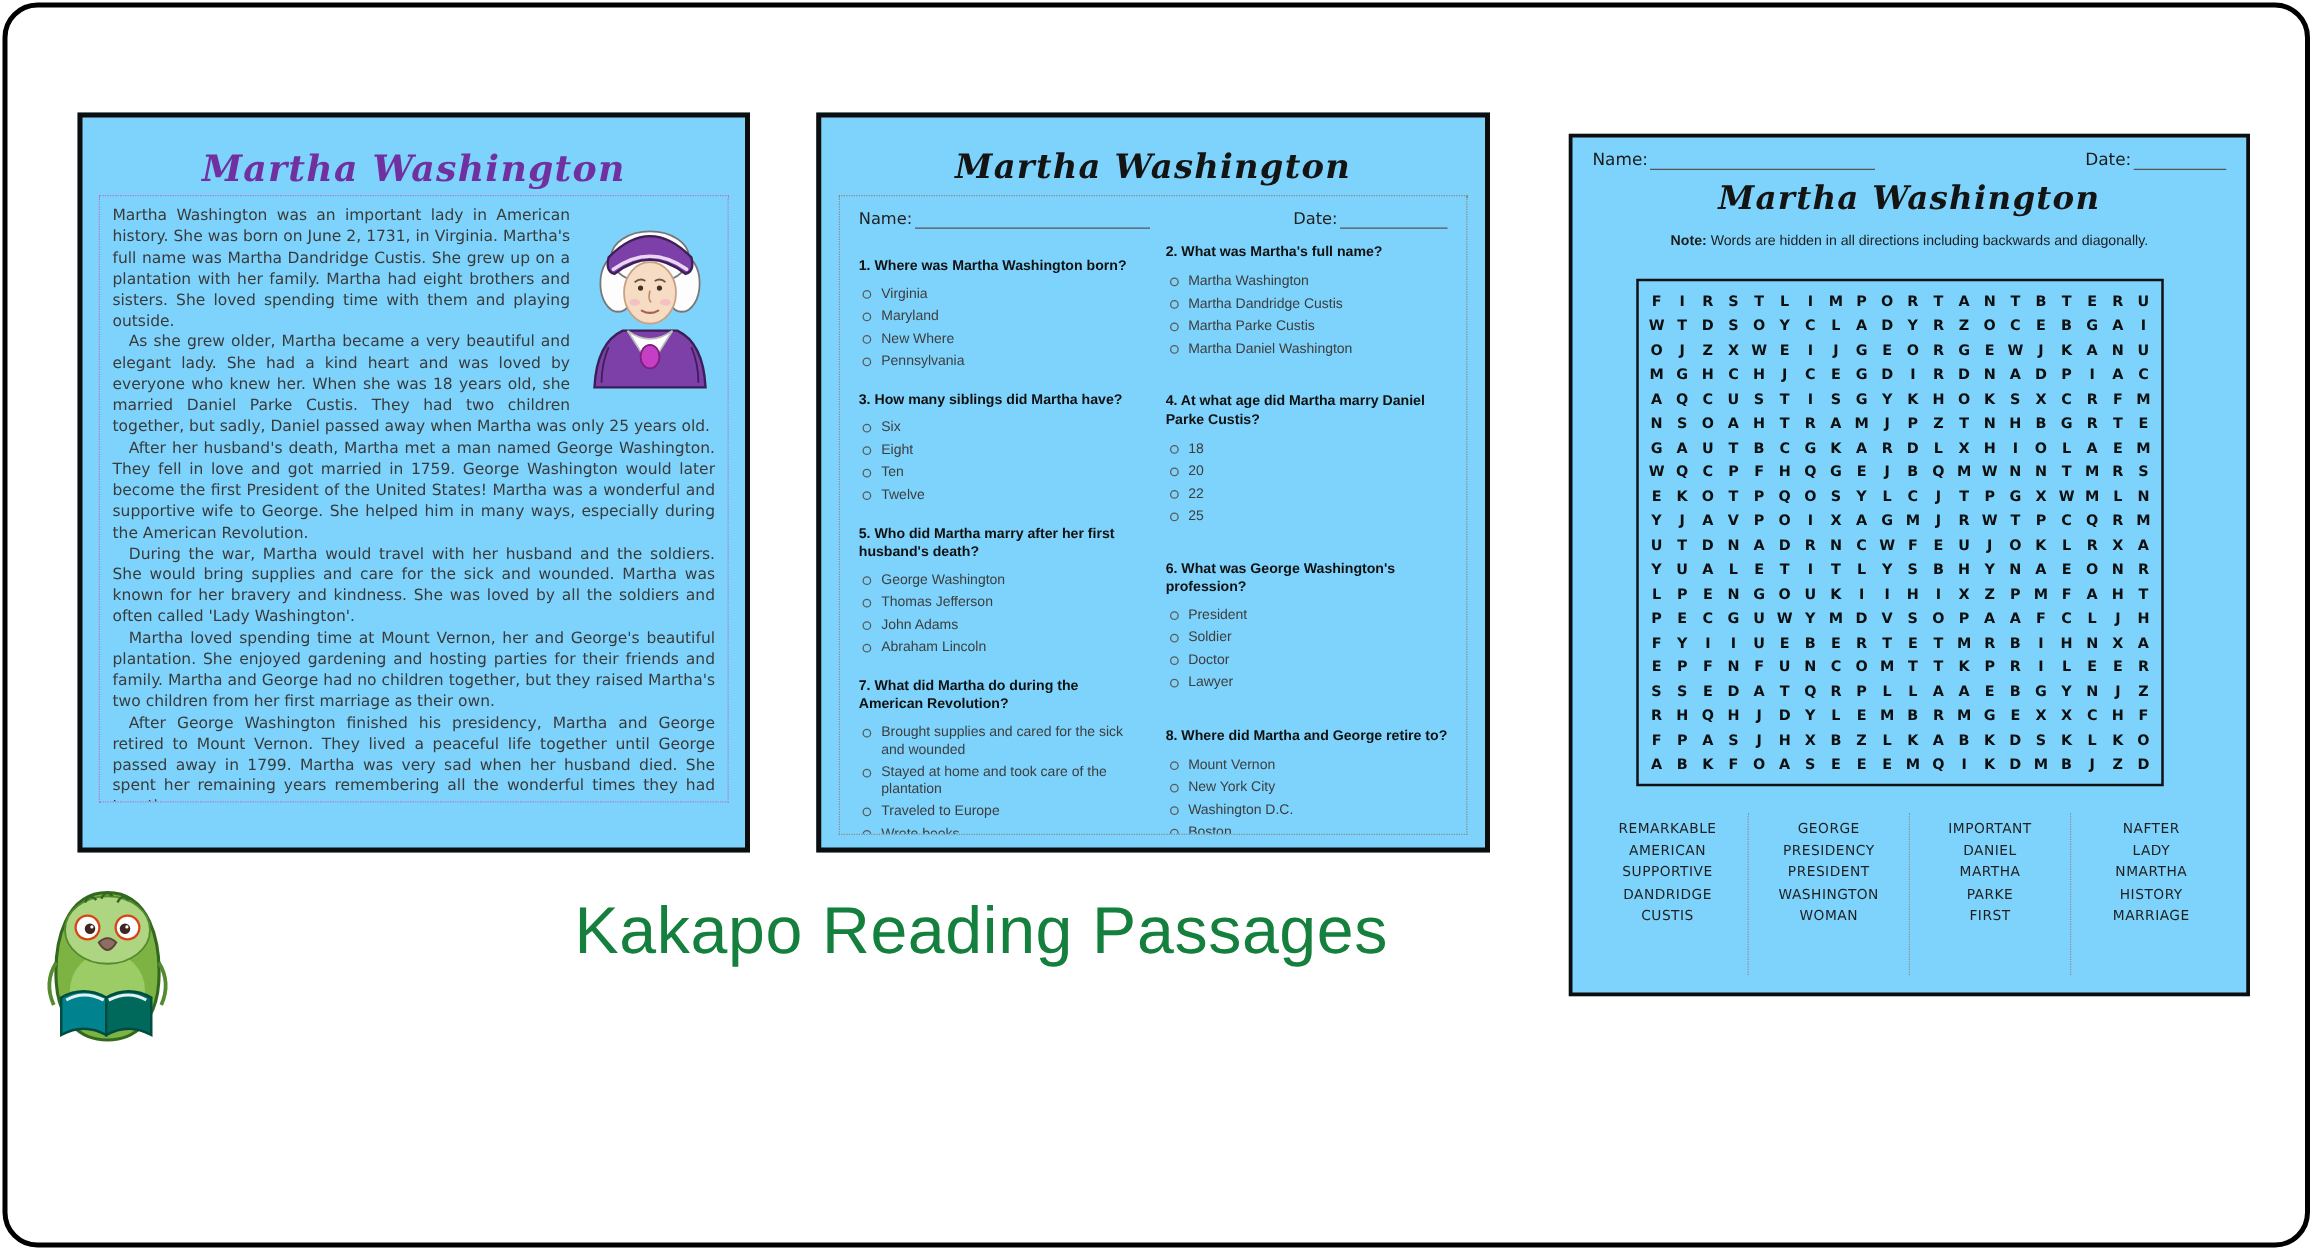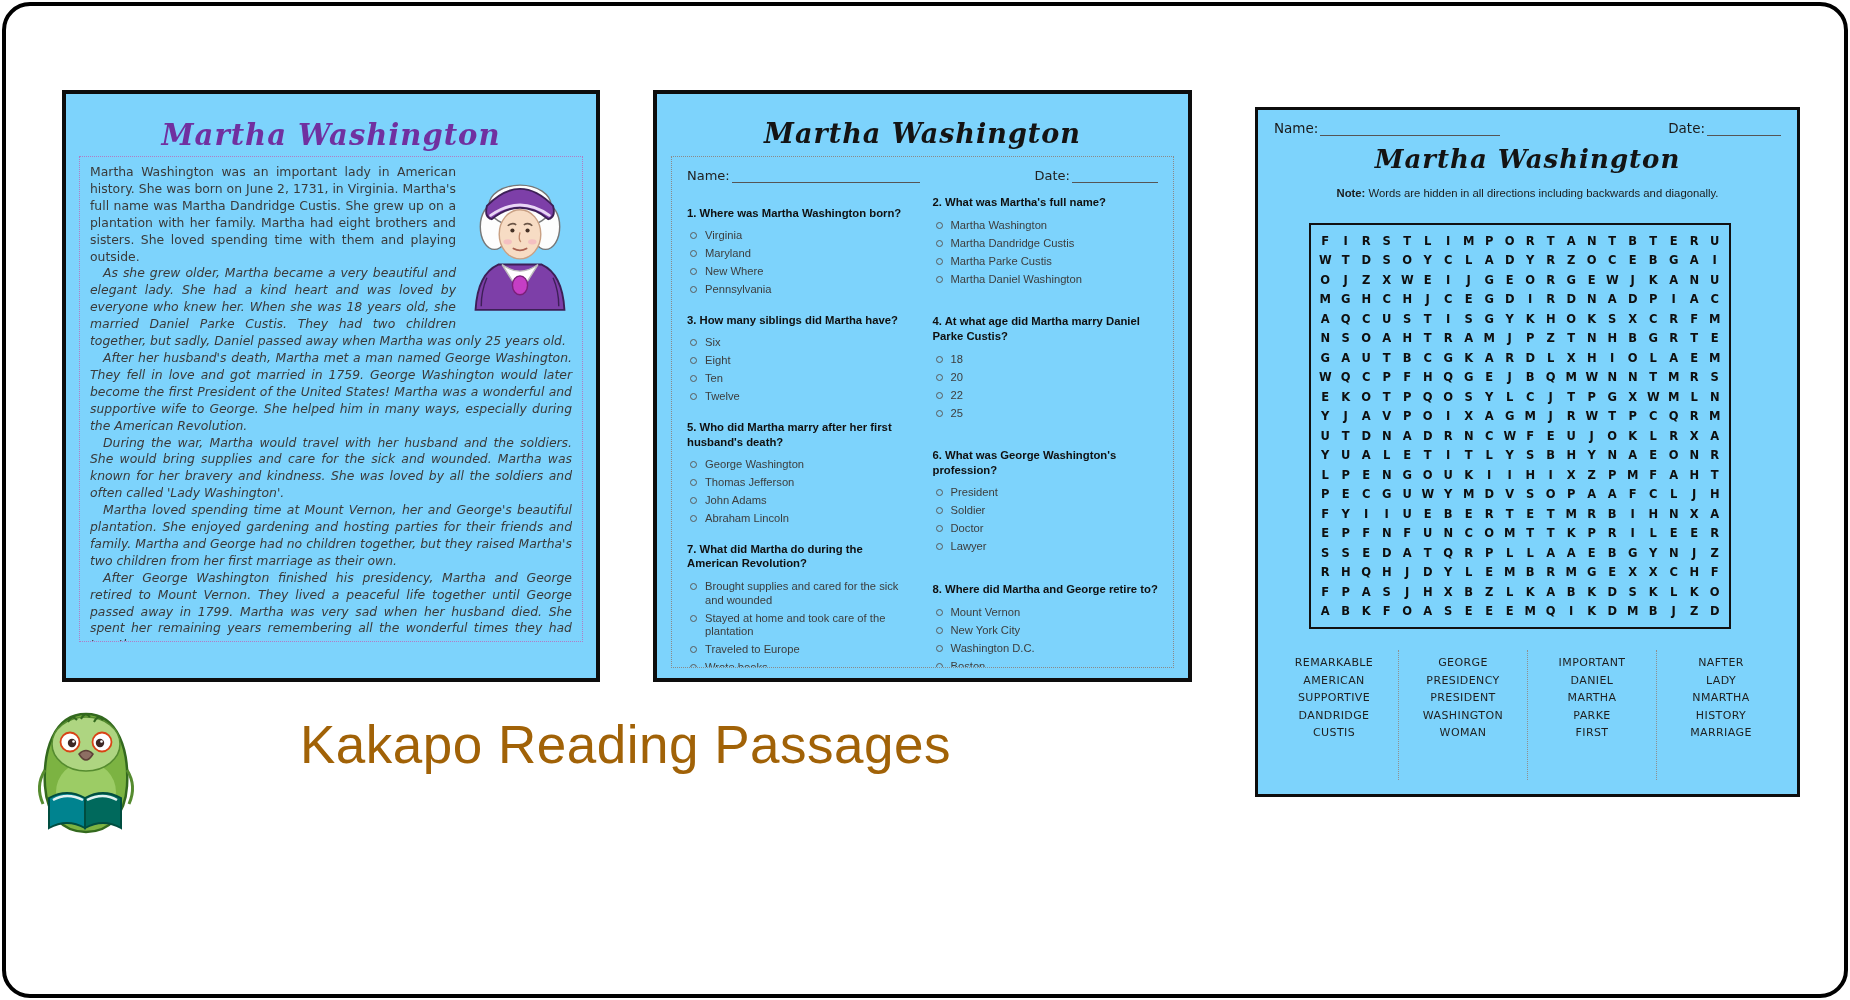--- a/index.html
+++ b/index.html
@@ -5,21 +5,21 @@
   html,body{margin:0;padding:0;background:#fff;}
   body{width:1850px;height:1000px;position:relative;font-family:"Liberation Sans",sans-serif;overflow:hidden;}
   .frame{position:absolute;inset:2px;border:4px solid #000;border-radius:28px;pointer-events:none;}
   .page{position:absolute;background:#7dd3fc;box-sizing:border-box;border:4px solid #0d0d0d;}
   
   #page1{left:62px;top:90px;width:538px;height:592px;}
   .script-title{text-align:center;font-family:"DejaVu Serif",serif;font-style:italic;font-weight:bold;letter-spacing:1px;}
   #page1 .script-title{margin-top:24px;font-size:29px;color:#7030a0;}
   .passage-box{position:absolute;left:13px;right:13px;top:62px;bottom:36px;border:1px dotted #b07cc6;padding:7px 10px;overflow:hidden;box-sizing:border-box;}
   .passage-box p{margin:0;font-family:"DejaVu Sans",sans-serif;font-size:12.4px;line-height:16.9px;color:#3a3a3a;text-align:justify;}
-  .passage-box p + p{text-indent:13px;font-style:italic;}
+  .passage-box p + p{text-indent:13px;}
   .portrait{float:right;width:104px;height:146px;margin:2px 0 6px 12px;}
   
   #page2{left:653px;top:90px;width:539px;height:592px;}
   #page2 .script-title{margin-top:24px;font-size:27px;color:#141414;}
   .questions-box{position:absolute;left:14px;right:14px;top:62px;bottom:10px;border:1px dotted #8a8a8a;padding:11px 15px 4px;box-sizing:border-box;overflow:hidden;}
   .nd-row{display:flex;align-items:flex-end;font-size:13px;color:#222;font-family:"DejaVu Sans",sans-serif;}
   .u-line{display:inline-block;border-bottom:1.5px solid #555;height:12px;}
   .nd-row .n-line{width:188px;margin-left:2px;}
   .nd-row .d-line{width:86px;margin-left:2px;}
   .nd-spacer{flex:1;}
@@ -38,21 +38,21 @@
   #page3 .script-title{margin-top:8px;font-size:26px;color:#141414;}
   .ws-note{text-align:center;font-size:11.3px;color:#1c1c1c;margin-top:13px;font-family:Liberation Sans, sans-serif;}
   .ws-note .note-b{font-weight:bold;}
   .ws-grid{position:absolute;left:51px;top:113px;width:422px;height:406px;border:2px solid #111;box-sizing:border-box;display:grid;grid-template-columns:repeat(20,1fr);grid-template-rows:repeat(20,1fr);padding:6px 4px;}
   .cell{display:flex;align-items:center;justify-content:center;font-family:"DejaVu Sans",sans-serif;font-weight:bold;font-size:11.5px;color:#0f0f0f;}
   .word-list{position:absolute;left:12px;right:12px;top:540px;bottom:14px;display:flex;}
   .word-col{flex:1;text-align:center;padding-top:4px;}
   .word-col.divided{border-left:1px dotted #8f8f8f;}
   .word{font-size:11px;line-height:17.6px;color:#1f1f1f;letter-spacing:.4px;font-family:"DejaVu Sans",sans-serif;}
   
-  .brand{position:absolute;left:300px;top:714px;width:970px;text-align:left;font-size:53px;color:#a16207;letter-spacing:.5px;}
+  .brand{position:absolute;left:300px;top:714px;width:970px;text-align:center;font-size:53px;color:#15803d;letter-spacing:.5px;}
   .logo{position:absolute;left:16px;top:700px;width:140px;height:145px;}
 </style>
 </head>
 <body>
 
 <div class="frame"></div>
 
 <div class="page" id="page1">
   <div class="script-title">Martha Washington</div>
   <div class="passage-box">

